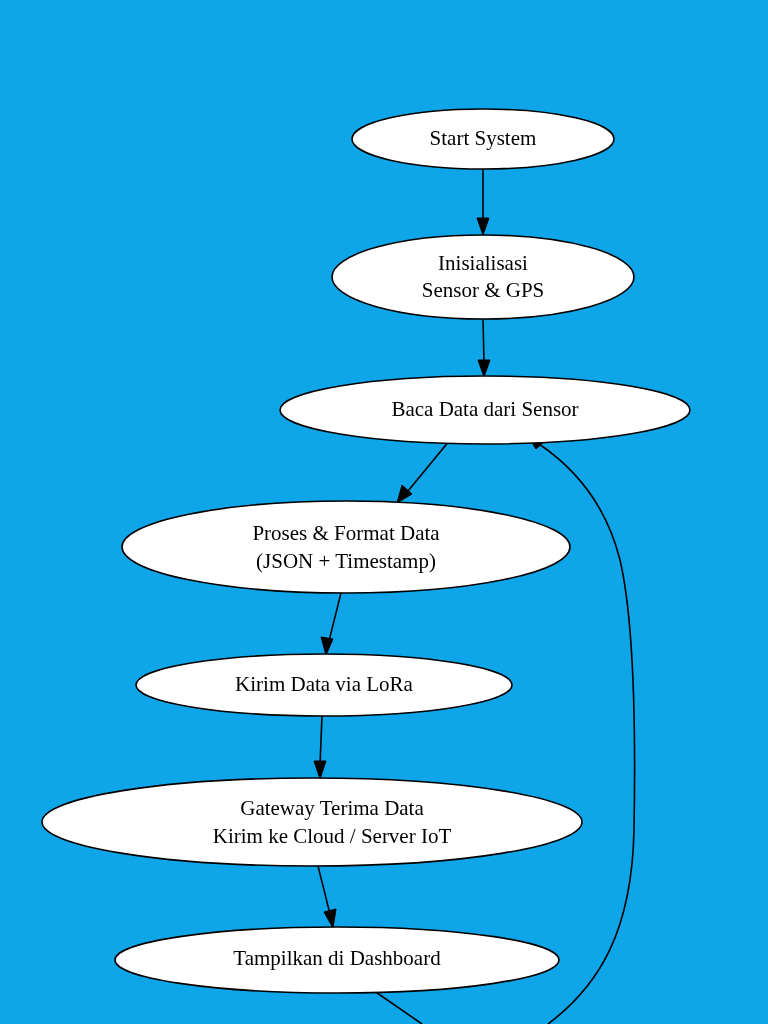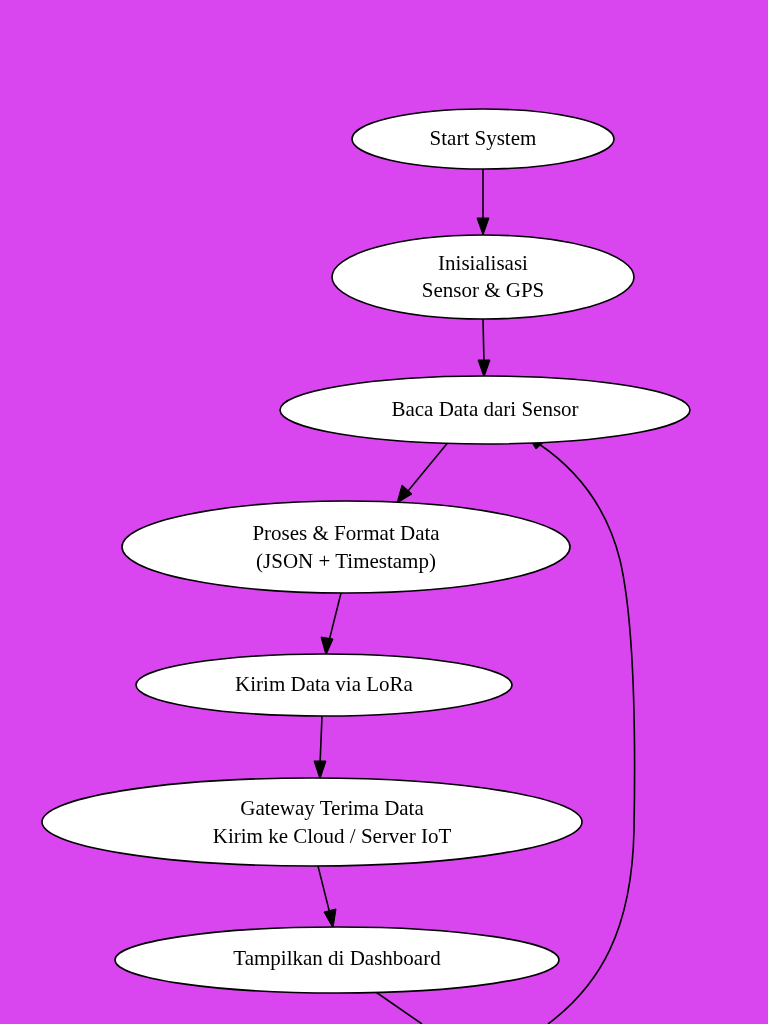--- a/index.html
+++ b/index.html
@@ -11,21 +11,21 @@
   body {
     width: 768px;
     height: 1024px;
     overflow: hidden;
     font-family: "Liberation Serif", "DejaVu Serif", serif;
   }
   #diagram-root {
     position: relative;
     width: 768px;
     height: 1024px;
-    background: #d946ef;
+    background: #0ea5e9;
   }
   svg#flow-svg {
     position: absolute;
     top: 0;
     left: 0;
     width: 768px;
     height: 1024px;
     display: block;
   }
   .node-ellipse {

